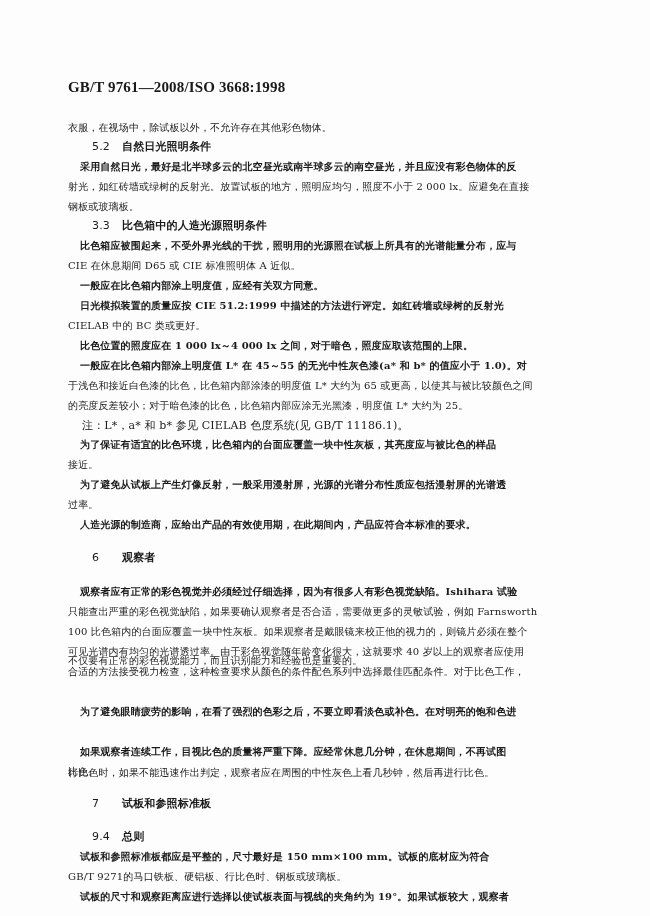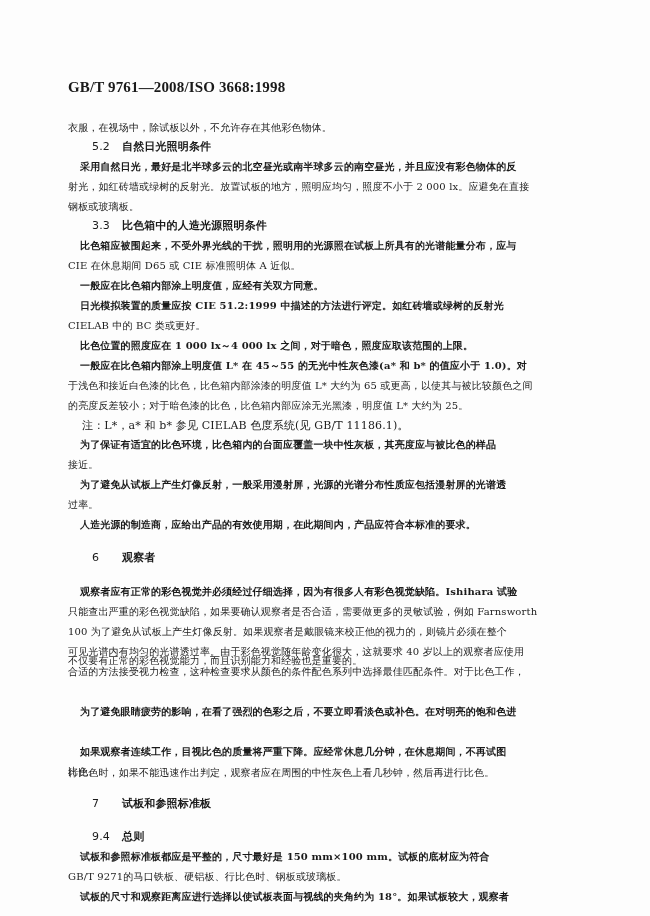--- a/index.html
+++ b/index.html
@@ -40,27 +40,27 @@
   <div class="ln note" style="top:419px">注：L*，a* 和 b* 参见 CIELAB 色度系统(见 GB/T 11186.1)。</div>
   <div class="ln ind" style="top:438px">为了保证有适宜的比色环境，比色箱内的台面应覆盖一块中性灰板，其亮度应与被比色的样品</div>
   <div class="ln" style="top:458px">接近。</div>
   <div class="ln ind" style="top:478px">为了避免从试板上产生灯像反射，一般采用漫射屏，光源的光谱分布性质应包括漫射屏的光谱透</div>
   <div class="ln" style="top:498px">过率。</div>
   <div class="ln ind" style="top:518px">人造光源的制造商，应给出产品的有效使用期，在此期间内，产品应符合本标准的要求。</div>
 
   <div class="ln h" style="top:551px"><span class="num">6</span><span>观察者</span></div>
   <div class="ln ind" style="top:585px">观察者应有正常的彩色视觉并必须经过仔细选择，因为有很多人有彩色视觉缺陷。Ishihara 试验</div>
   <div class="ln" style="top:605px">只能查出严重的彩色视觉缺陷，如果要确认观察者是否合适，需要做更多的灵敏试验，例如 Farnsworth</div>
-  <div class="ln" style="top:625px">100 为了避免从试板上产生灯像反射。如果观察者是戴眼镜来校正他的视力的，则镜片必须在整个</div>
+  <div class="ln" style="top:625px">100 比色箱内的台面应覆盖一块中性灰板。如果观察者是戴眼镜来校正他的视力的，则镜片必须在整个</div>
   <div class="ln" style="top:645px">可见光谱内有均匀的光谱透过率。由于彩色视觉随年龄变化很大，这就要求 40 岁以上的观察者应使用</div>
   <div class="ln" style="top:665px">合适的方法接受视力检查，这种检查要求从颜色的条件配色系列中选择最佳匹配条件。对于比色工作，</div>
   <div class="ln" style="top:654px">不仅要有正常的彩色视觉能力，而且识别能力和经验也是重要的。</div>
   <div class="ln ind" style="top:705px">为了避免眼睛疲劳的影响，在看了强烈的色彩之后，不要立即看淡色或补色。在对明亮的饱和色进</div>
   <div class="ln" style="top:766px">行比色时，如果不能迅速作出判定，观察者应在周围的中性灰色上看几秒钟，然后再进行比色。</div>
   <div class="ln ind" style="top:745px">如果观察者连续工作，目视比色的质量将严重下降。应经常休息几分钟，在休息期间，不再试图</div>
   <div class="ln" style="top:765px">比色。</div>
 
   <div class="ln h" style="top:797px"><span class="num">7</span><span>试板和参照标准板</span></div>
   <div class="ln h" style="top:830px"><span class="num">9.4</span><span>总则</span></div>
   <div class="ln ind" style="top:850px">试板和参照标准板都应是平整的，尺寸最好是 150 mm×100 mm。试板的底材应为符合</div>
   <div class="ln" style="top:870px">GB/T 9271的马口铁板、硬铝板、行比色时、钢板或玻璃板。</div>
-  <div class="ln ind" style="top:890px">试板的尺寸和观察距离应进行选择以使试板表面与视线的夹角约为 18°。如果试板较大，观察者</div>
+  <div class="ln ind" style="top:890px">试板的尺寸和观察距离应进行选择以使试板表面与视线的夹角约为 19°。如果试板较大，观察者</div>
 </div>
 
 </body></html>

